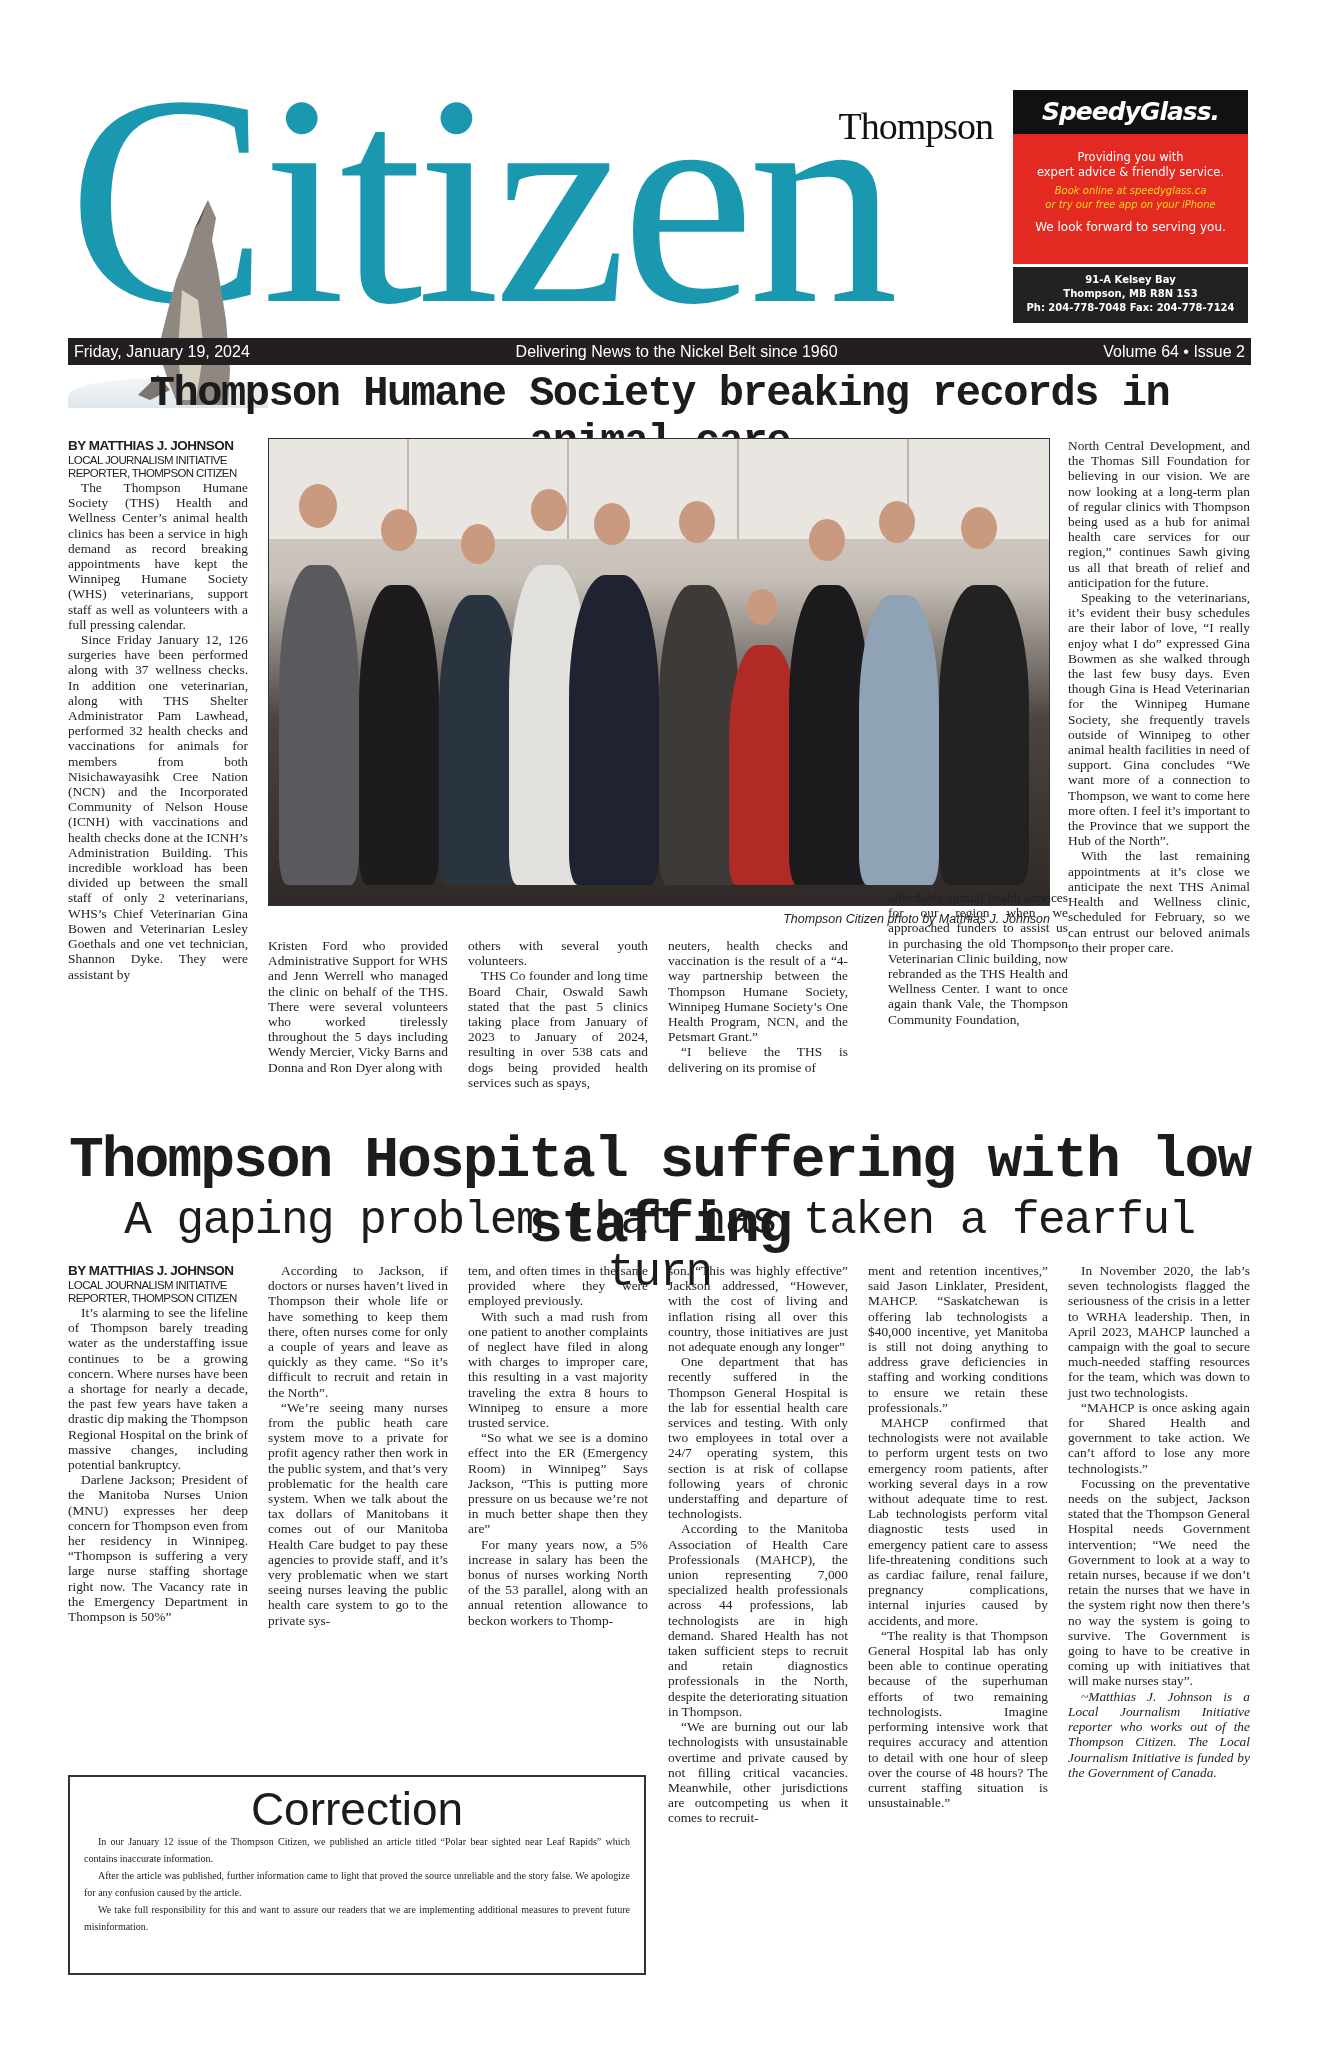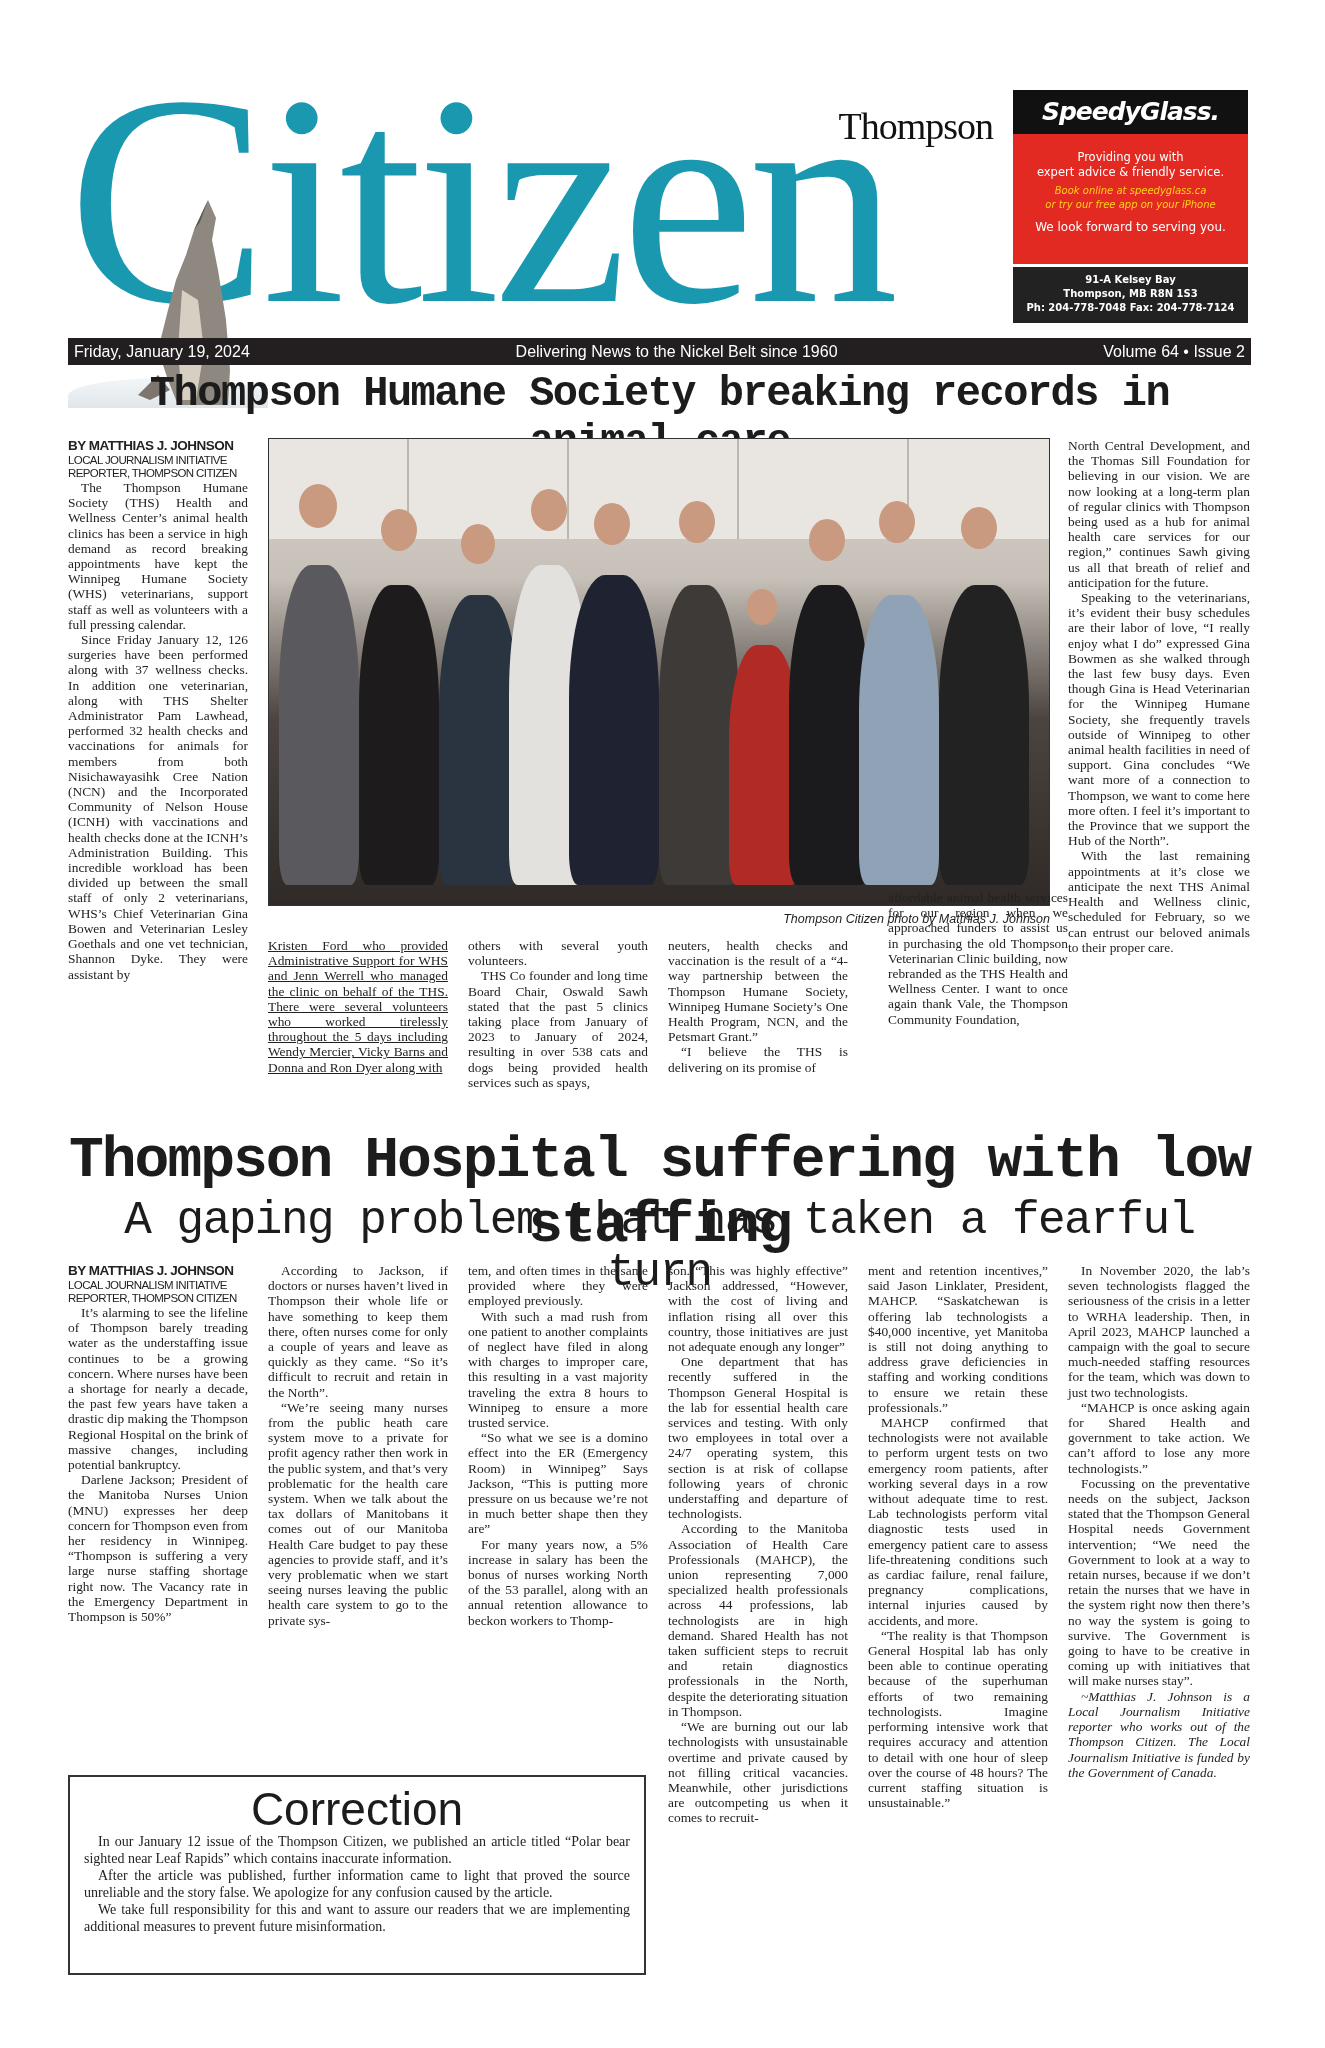--- a/index.html
+++ b/index.html
@@ -40,21 +40,21 @@
   
   .photo { position: absolute; left: 268px; top: 438px; width: 782px; height: 468px; background: linear-gradient(180deg, #d8d4cf 0%, #c7c0b8 30%, #4b4440 60%, #2f2a27 100%); border: 1px solid #333; overflow: hidden; }
   .cab { position: absolute; top: 0; height: 100px; background: #e9e6e2; border-right: 2px solid #bdb7b0; }
   .person { position: absolute; bottom: 20px; border-radius: 40% 40% 10% 10%; }
   .head { position: absolute; border-radius: 50%; background: #c99a7f; }
   .caption { position: absolute; left: 268px; top: 912px; width: 782px; text-align: right; font-family: "Liberation Sans", sans-serif; font-style: italic; font-size: 12.5px; color: #222; }
 
   
   .correction { position: absolute; left: 68px; top: 1775px; width: 578px; height: 200px; border: 2px solid #333; padding: 8px 14px 0 14px; }
   .correction h2 { font-family: "Liberation Sans", sans-serif; font-weight: normal; font-size: 46px; text-align: center; line-height: 48px; color: #1c1c1c; }
-  .correction p { font-size: 14px; line-height: 17px; text-align: justify; text-indent: 14px; font-family: Liberation Serif, serif; }
+  .correction p { font-size: 10px; line-height: 17px; text-align: justify; text-indent: 14px; font-family: Liberation Serif, serif; }
 </style>
 </head>
 <body>
 
 <div class="masthead">
   <div class="citizen">Citizen</div>
   <div class="thompson">Thompson</div>
   <div class="snow"></div>
   <svg class="wolf" viewBox="0 0 110 210">
     <path d="M70 0 L78 18 L74 40 L80 70 L88 120 L92 170 L90 205 L40 205 L30 180 L20 150 L30 110 L38 80 L48 55 L56 30 Z" fill="#8e8881"></path>
@@ -118,21 +118,21 @@
   <div class="head" style="left:478px; top:150px; width:30px; height:36px;"></div>
   <div class="person" style="left:520px; width:80px; height:300px; background:#1b1a1c;"></div>
   <div class="head" style="left:540px; top:80px; width:36px; height:42px;"></div>
   <div class="person" style="left:590px; width:80px; height:290px; background:#8fa2b6;"></div>
   <div class="head" style="left:610px; top:62px; width:36px; height:42px;"></div>
   <div class="person" style="left:670px; width:90px; height:300px; background:#222;"></div>
   <div class="head" style="left:692px; top:68px; width:36px; height:42px;"></div>
 </div>
 <div class="caption">Thompson Citizen photo by Matthias J. Johnson</div>
 
-<div class="col" style="left:268px; top:938px; width:180px;text-decoration:underline;">
+<div class="col" style="left:268px; top:938px; width:180px;">
   <p style="text-indent:0">Kristen Ford who provided Administrative Support for WHS and Jenn Werrell who managed the clinic on behalf of the THS. There were several volunteers who worked tirelessly throughout the 5 days including Wendy Mercier, Vicky Barns and Donna and Ron Dyer along with</p>
 </div>
 <div class="col" style="left:468px; top:938px; width:180px;">
   <p style="text-indent:0">others with several youth volunteers.</p>
   <p>THS Co founder and long time Board Chair, Oswald Sawh stated that the past 5 clinics taking place from January of 2023 to January of 2024, resulting in over 538 cats and dogs being provided health services such as spays,</p>
 </div>
 <div class="col" style="left:668px; top:938px; width:180px;">
   <p style="text-indent:0">neuters, health checks and vaccination is the result of a “4-way partnership between the Thompson Humane Society, Winnipeg Humane Society’s One Health Program, NCN, and the Petsmart Grant.”</p>
   <p>“I believe the THS is delivering on its promise of</p>
 </div>

